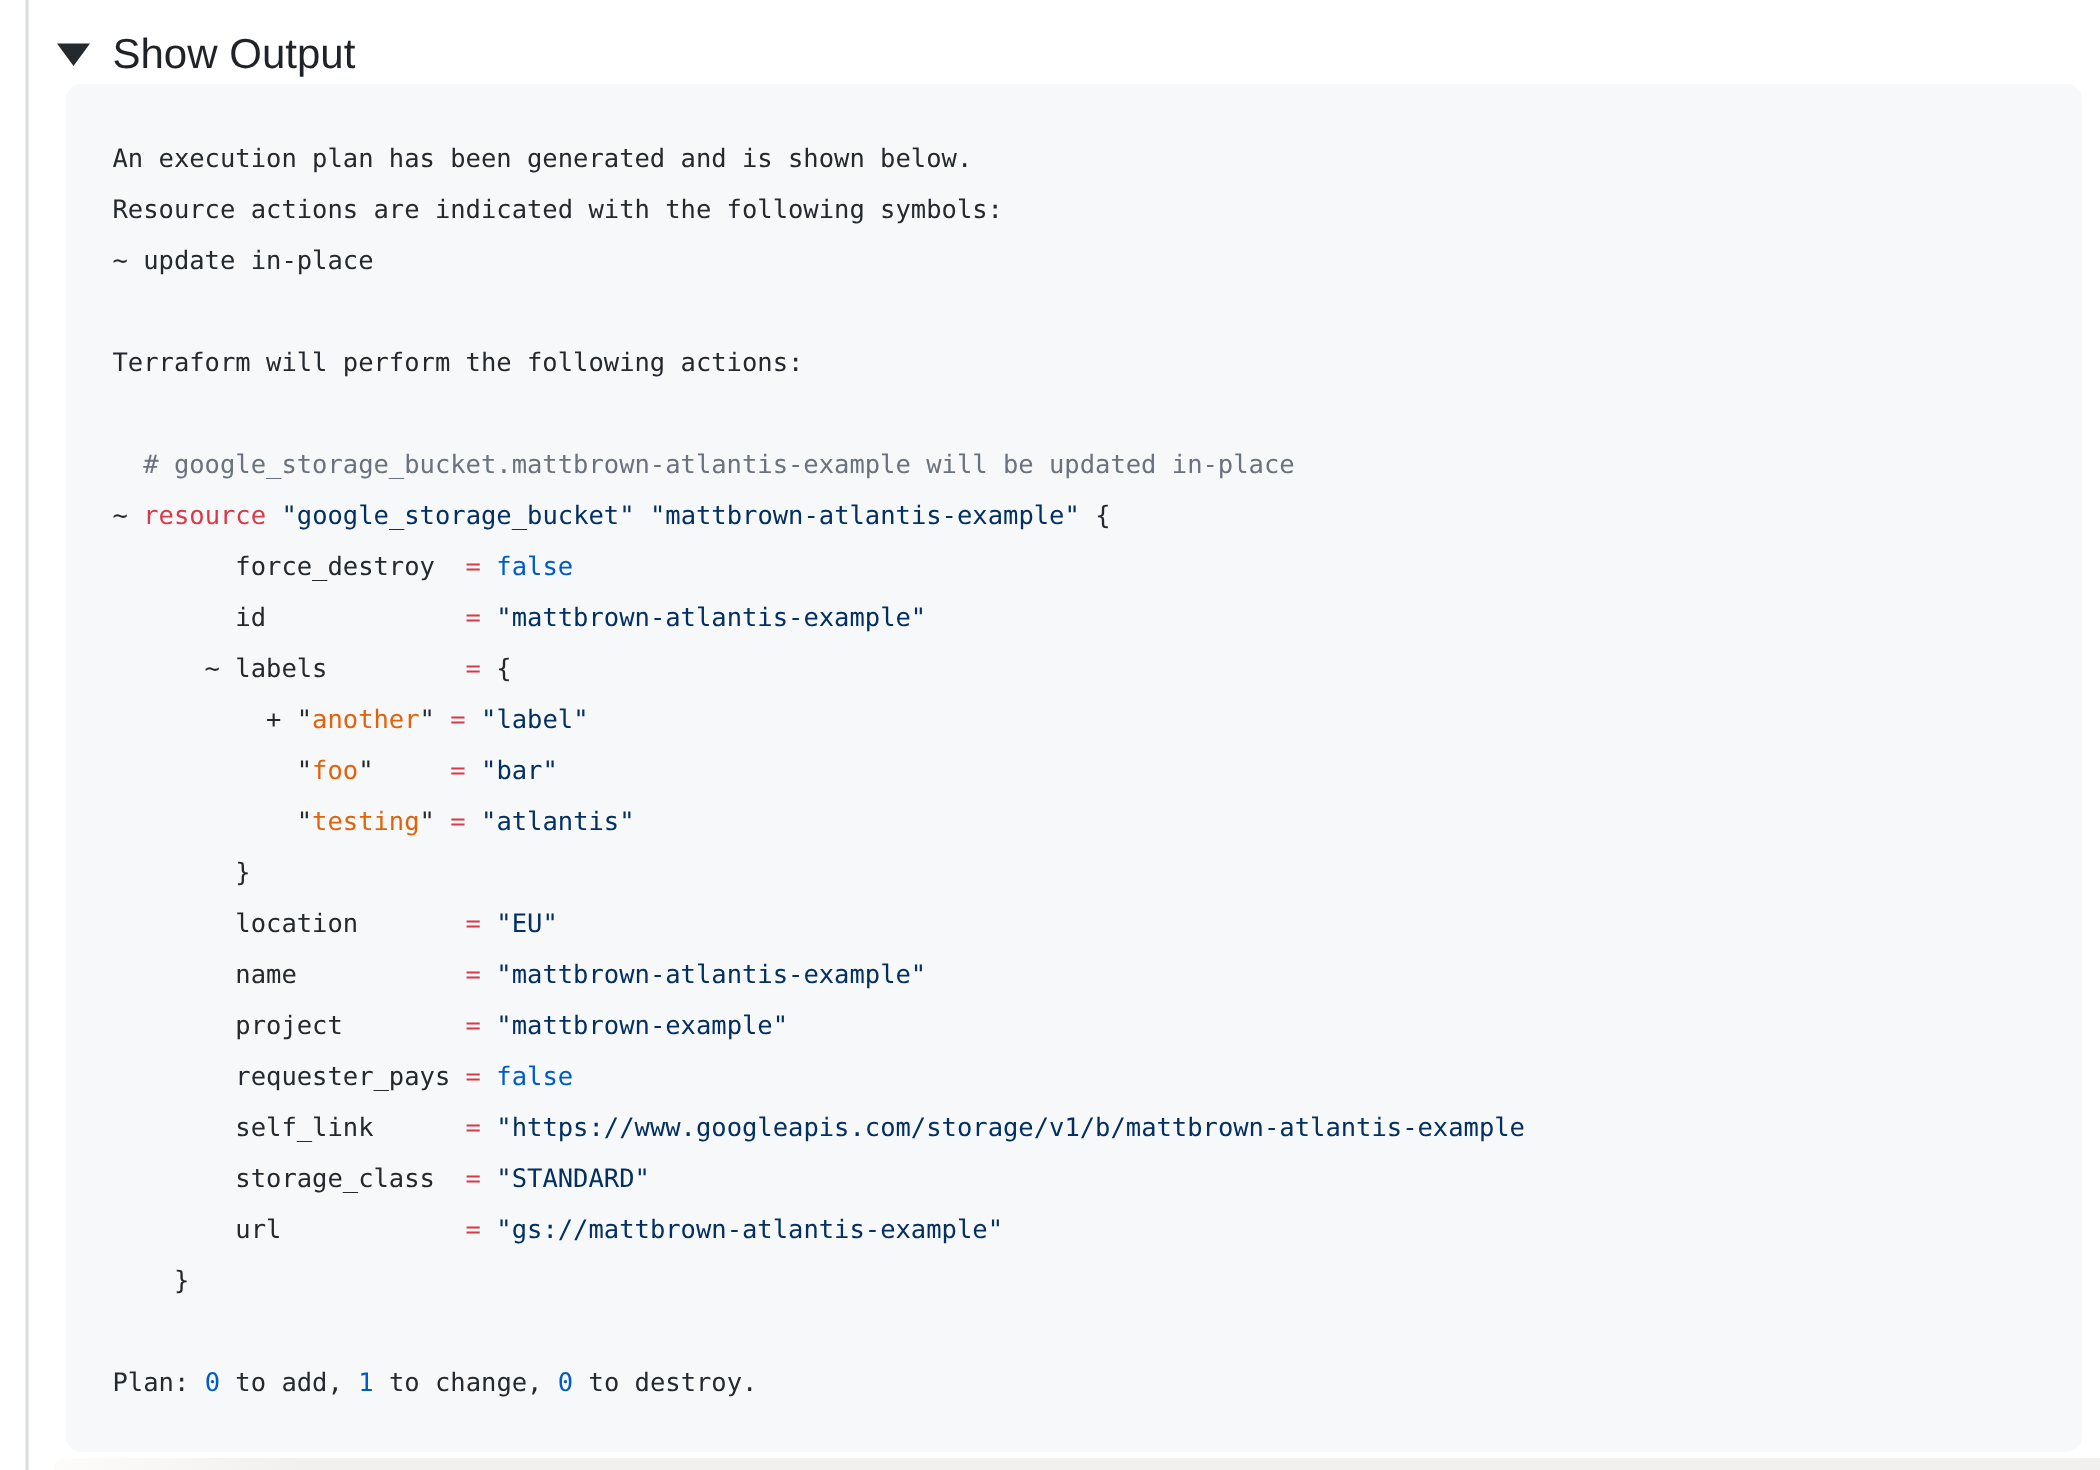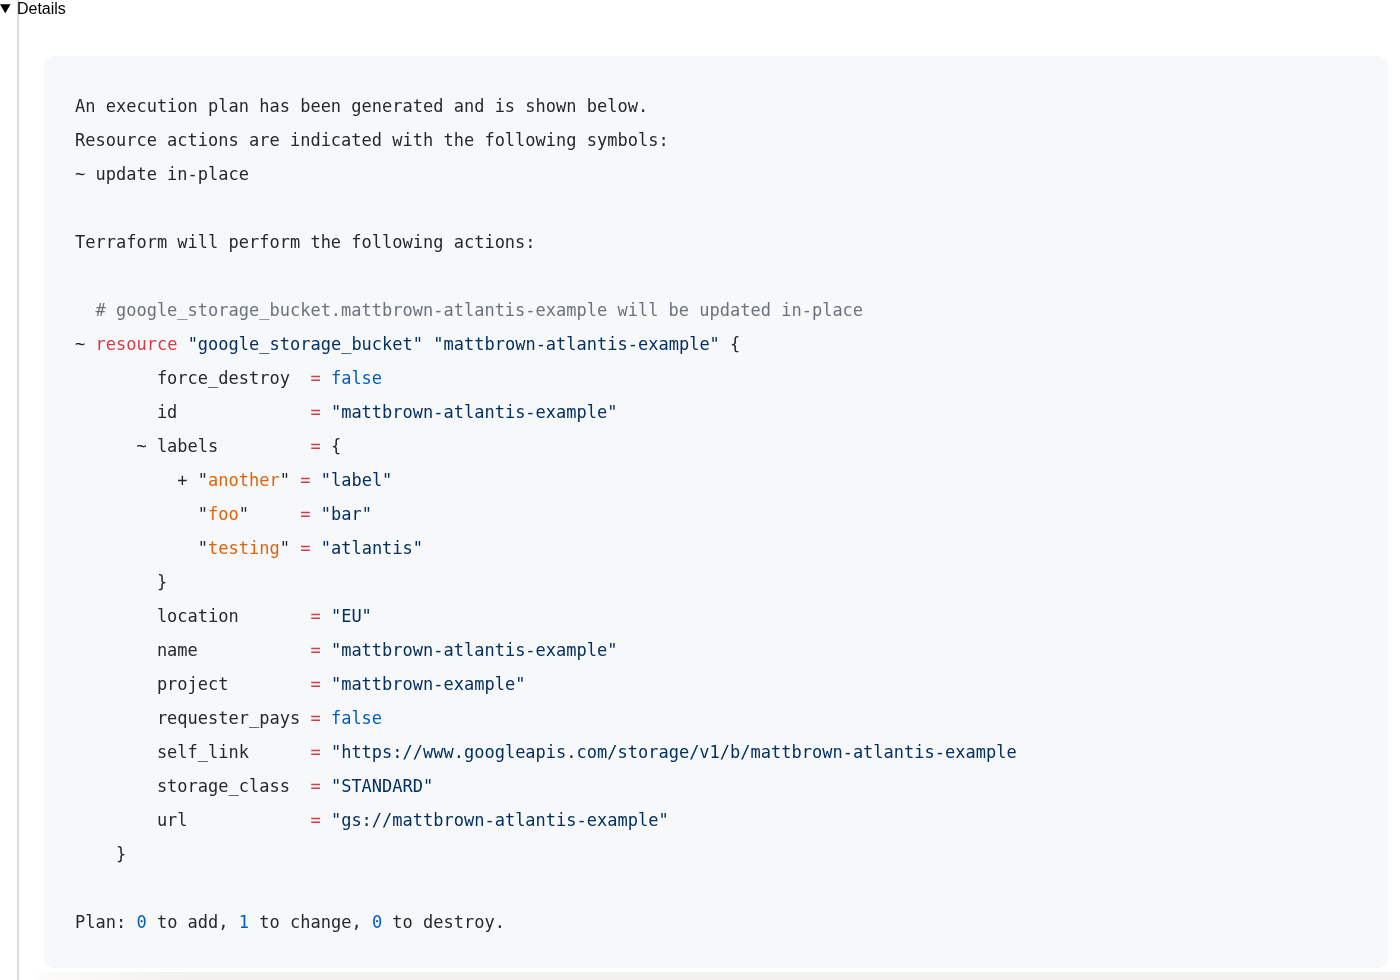--- a/index.html
+++ b/index.html
@@ -38,16 +38,20 @@
     background:linear-gradient(to right,#fdfcfb,#f1f0ee 12%);
     border-top-left-radius:8px;
   }
 </style>
 </head>
 <body>
 
 <div class="timeline-line" style="background: rgb(216, 220, 224);"></div>
 
 <details open="">
+  <summary>
+    <span class="tri"></span>
+    <span>Show Output</span>
+  </summary>
   <pre class="code" style="background: rgb(246, 248, 250);"><div class="code-line"><span style="color: rgb(36, 41, 46);">An execution plan has been generated and is shown below.</span></div><div class="code-line"><span style="color: rgb(36, 41, 46);">Resource actions are indicated with the following symbols:</span></div><div class="code-line"><span style="color: rgb(36, 41, 46);">~ update in-place</span></div><div class="code-line"></div><div class="code-line"><span style="color: rgb(36, 41, 46);">Terraform will perform the following actions:</span></div><div class="code-line"></div><div class="code-line"><span style="color: rgb(106, 115, 125);">  # google_storage_bucket.mattbrown-atlantis-example will be updated in-place</span></div><div class="code-line"><span style="color: rgb(36, 41, 46);">~ </span><span style="color: rgb(215, 58, 73);">resource</span><span style="color: rgb(36, 41, 46);"> </span><span style="color: rgb(3, 47, 98);">"google_storage_bucket"</span><span style="color: rgb(36, 41, 46);"> </span><span style="color: rgb(3, 47, 98);">"mattbrown-atlantis-example"</span><span style="color: rgb(36, 41, 46);"> {</span></div><div class="code-line"><span style="color: rgb(36, 41, 46);">        force_destroy  </span><span style="color: rgb(215, 58, 73);">=</span><span style="color: rgb(36, 41, 46);"> </span><span style="color: rgb(0, 92, 197);">false</span></div><div class="code-line"><span style="color: rgb(36, 41, 46);">        id             </span><span style="color: rgb(215, 58, 73);">=</span><span style="color: rgb(36, 41, 46);"> </span><span style="color: rgb(3, 47, 98);">"mattbrown-atlantis-example"</span></div><div class="code-line"><span style="color: rgb(36, 41, 46);">      ~ labels         </span><span style="color: rgb(215, 58, 73);">=</span><span style="color: rgb(36, 41, 46);"> {</span></div><div class="code-line"><span style="color: rgb(36, 41, 46);">          + "</span><span style="color: rgb(227, 98, 9);">another</span><span style="color: rgb(36, 41, 46);">" </span><span style="color: rgb(215, 58, 73);">=</span><span style="color: rgb(36, 41, 46);"> </span><span style="color: rgb(3, 47, 98);">"label"</span></div><div class="code-line"><span style="color: rgb(36, 41, 46);">            "</span><span style="color: rgb(227, 98, 9);">foo</span><span style="color: rgb(36, 41, 46);">"     </span><span style="color: rgb(215, 58, 73);">=</span><span style="color: rgb(36, 41, 46);"> </span><span style="color: rgb(3, 47, 98);">"bar"</span></div><div class="code-line"><span style="color: rgb(36, 41, 46);">            "</span><span style="color: rgb(227, 98, 9);">testing</span><span style="color: rgb(36, 41, 46);">" </span><span style="color: rgb(215, 58, 73);">=</span><span style="color: rgb(36, 41, 46);"> </span><span style="color: rgb(3, 47, 98);">"atlantis"</span></div><div class="code-line"><span style="color: rgb(36, 41, 46);">        }</span></div><div class="code-line"><span style="color: rgb(36, 41, 46);">        location       </span><span style="color: rgb(215, 58, 73);">=</span><span style="color: rgb(36, 41, 46);"> </span><span style="color: rgb(3, 47, 98);">"EU"</span></div><div class="code-line"><span style="color: rgb(36, 41, 46);">        name           </span><span style="color: rgb(215, 58, 73);">=</span><span style="color: rgb(36, 41, 46);"> </span><span style="color: rgb(3, 47, 98);">"mattbrown-atlantis-example"</span></div><div class="code-line"><span style="color: rgb(36, 41, 46);">        project        </span><span style="color: rgb(215, 58, 73);">=</span><span style="color: rgb(36, 41, 46);"> </span><span style="color: rgb(3, 47, 98);">"mattbrown-example"</span></div><div class="code-line"><span style="color: rgb(36, 41, 46);">        requester_pays </span><span style="color: rgb(215, 58, 73);">=</span><span style="color: rgb(36, 41, 46);"> </span><span style="color: rgb(0, 92, 197);">false</span></div><div class="code-line"><span style="color: rgb(36, 41, 46);">        self_link      </span><span style="color: rgb(215, 58, 73);">=</span><span style="color: rgb(36, 41, 46);"> </span><span style="color: rgb(3, 47, 98);">"https://www.googleapis.com/storage/v1/b/mattbrown-atlantis-example</span></div><div class="code-line"><span style="color: rgb(36, 41, 46);">        storage_class  </span><span style="color: rgb(215, 58, 73);">=</span><span style="color: rgb(36, 41, 46);"> </span><span style="color: rgb(3, 47, 98);">"STANDARD"</span></div><div class="code-line"><span style="color: rgb(36, 41, 46);">        url            </span><span style="color: rgb(215, 58, 73);">=</span><span style="color: rgb(36, 41, 46);"> </span><span style="color: rgb(3, 47, 98);">"gs://mattbrown-atlantis-example"</span></div><div class="code-line"><span style="color: rgb(36, 41, 46);">    }</span></div><div class="code-line"></div><div class="code-line"><span style="color: rgb(36, 41, 46);">Plan: </span><span style="color: rgb(0, 92, 197);">0</span><span style="color: rgb(36, 41, 46);"> to add, </span><span style="color: rgb(0, 92, 197);">1</span><span style="color: rgb(36, 41, 46);"> to change, </span><span style="color: rgb(0, 92, 197);">0</span><span style="color: rgb(36, 41, 46);"> to destroy.</span></div></pre>
 </details>
 
 <div class="next-strip"></div>
 
 </body></html>

